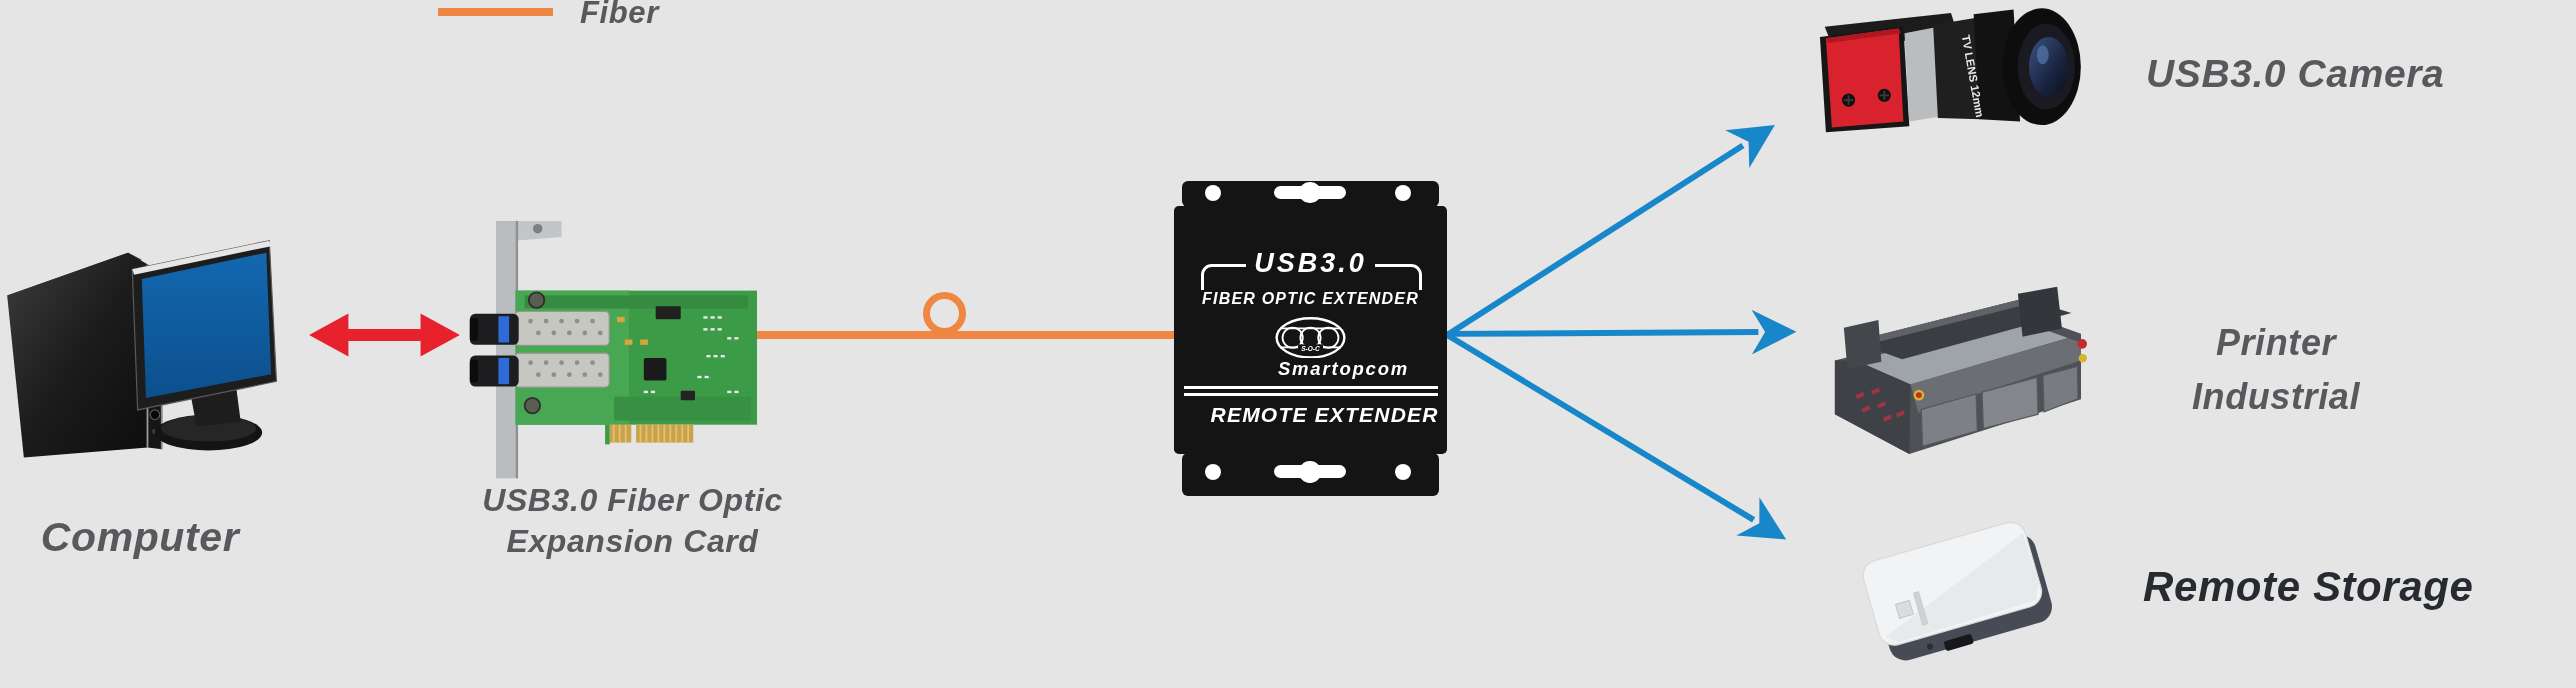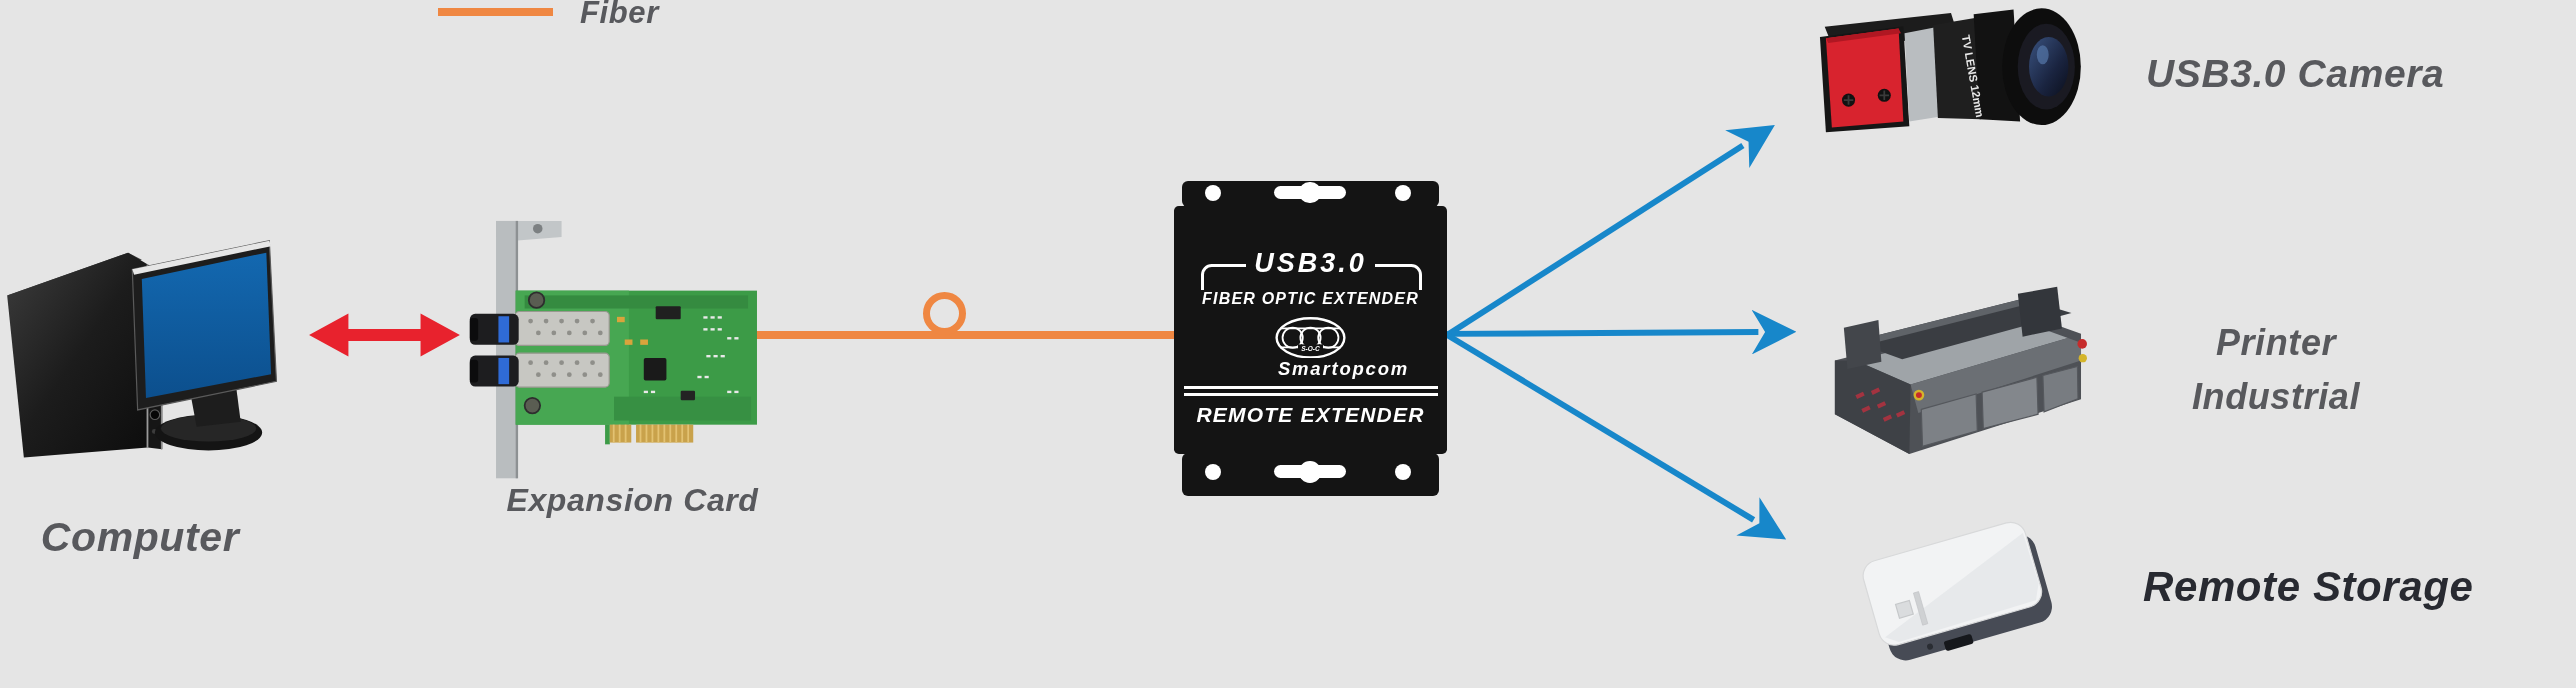--- a/index.html
+++ b/index.html
@@ -195,20 +195,21 @@
     <g>
       <rect x="8" y="171" width="82" height="52" rx="9" fill="#1d1d1f"></rect>
       <rect x="56" y="175" width="18" height="44" fill="#2F6BD6"></rect>
       <rect x="8" y="178" width="14" height="38" rx="5" fill="#0c0c0d"></rect>
       <rect x="8" y="241" width="82" height="52" rx="9" fill="#1d1d1f"></rect>
       <rect x="56" y="245" width="18" height="44" fill="#2F6BD6"></rect>
       <rect x="8" y="248" width="14" height="38" rx="5" fill="#0c0c0d"></rect>
     </g>
   </svg>
   <div class="label center card-label">
+    <div>USB3.0 Fiber Optic</div>
     <div>Expansion Card</div>
   </div>
 
   <div class="ext-box">
     <div class="ext-flange" style="left:7.8px;top:0;width:257px;height:26px;"></div>
     <div class="ext-flange" style="left:7.8px;top:272px;width:257px;height:43px;"></div>
     <div class="ext-body"></div>
 
     <div class="screw-hole" style="left:31px;top:3.6px;"></div>
     <div class="screw-hole" style="left:221px;top:3.6px;"></div>
@@ -236,21 +237,21 @@
       <circle cx="91" cy="35" r="17" fill="none" stroke="#ffffff" stroke-width="3"></circle>
       <rect x="40" y="46" width="42" height="14" fill="#141414"></rect>
       <text x="61" y="57" fill="#ffffff" font-size="11" font-family="Liberation Sans, sans-serif" font-weight="bold" font-style="italic" text-anchor="middle">S-O-C</text>
     </svg>
 
     <div class="ext-text" style="top:177px;font-size:18.5px;letter-spacing:1.8px;padding-left:33px;">
       <span>Smartopcom</span>
     </div>
     <div class="ext-dline" style="top:205px;"></div>
     <div class="ext-dline" style="top:212px;"></div>
-    <div class="ext-text" style="top:222px;font-size:21px;letter-spacing:1.2px;">
+    <div class="ext-text" style="top:222px;font-size:21px;letter-spacing:1.2px;text-align:right;">
       <span>REMOTE EXTENDER</span>
     </div>
   </div>
 
   <svg class="device" style="left:1814px;top:0" width="274" height="140" viewBox="0 0 460 235">
     <defs>
       <linearGradient id="glassG" x1="0" y1="0" x2="1" y2="1">
         <stop offset="0" stop-color="#3A5380"></stop>
           <stop offset="0.6" stop-color="#1A2440"></stop>
           <stop offset="1" stop-color="#0B0F1C"></stop>

